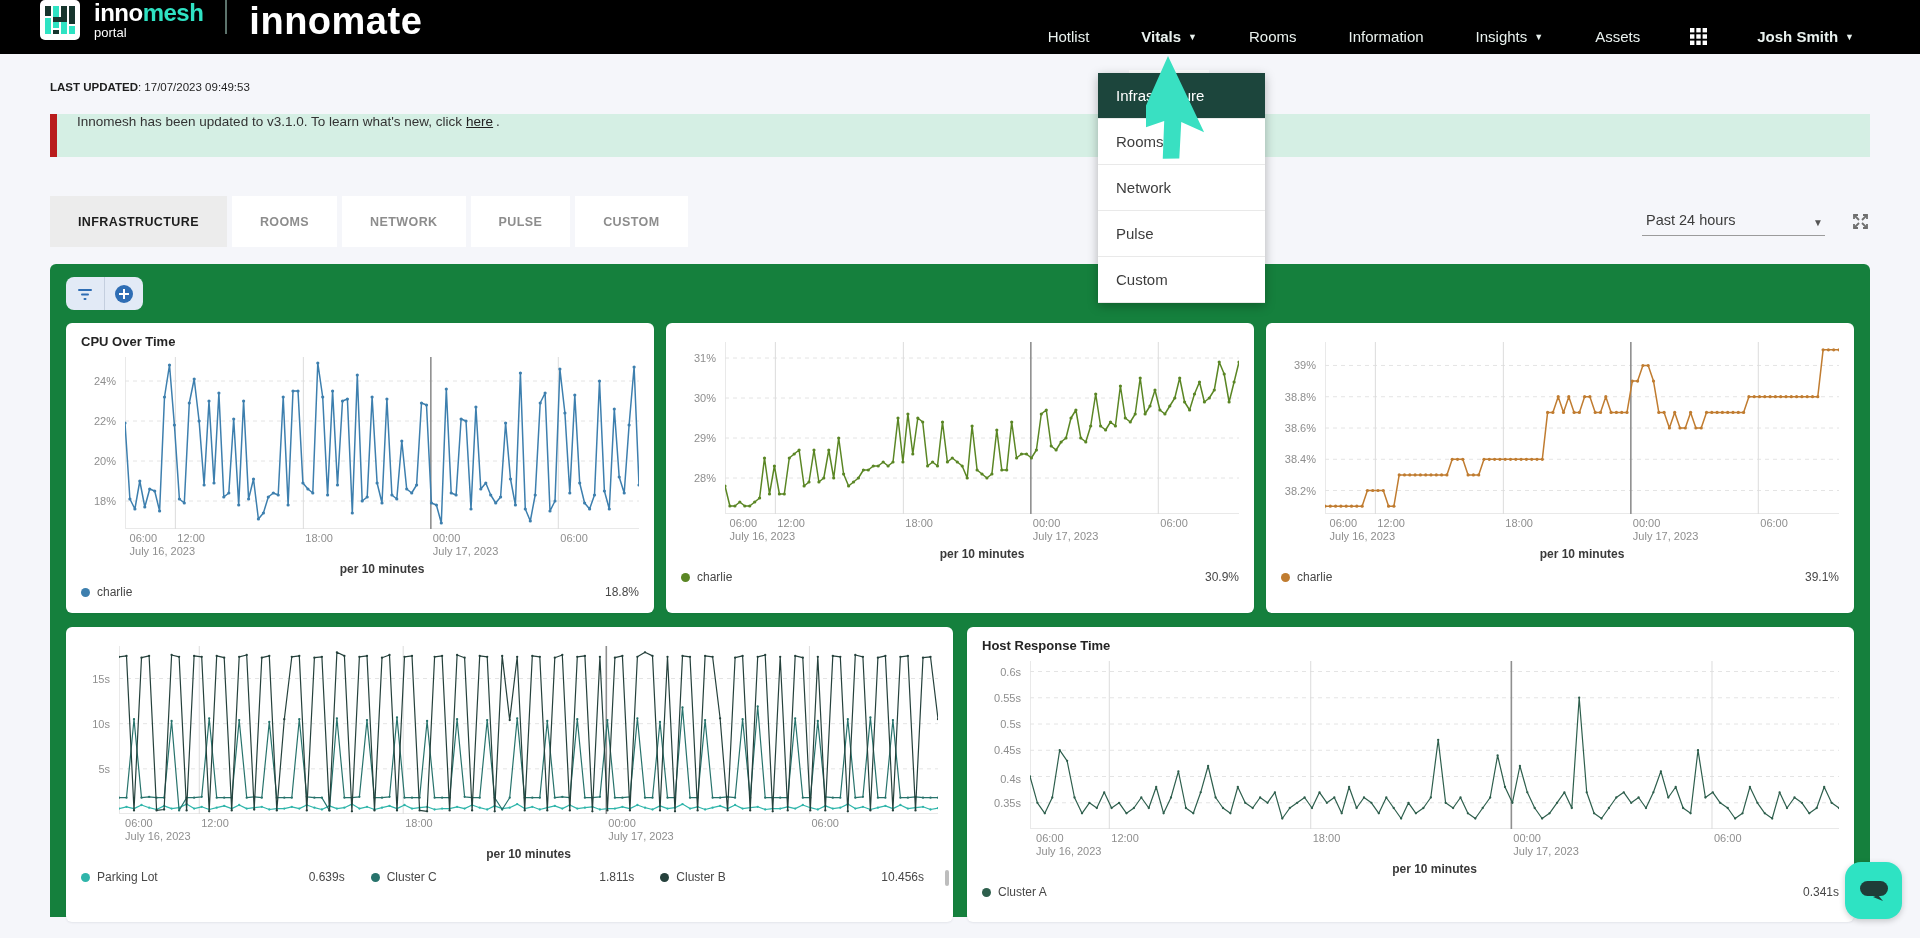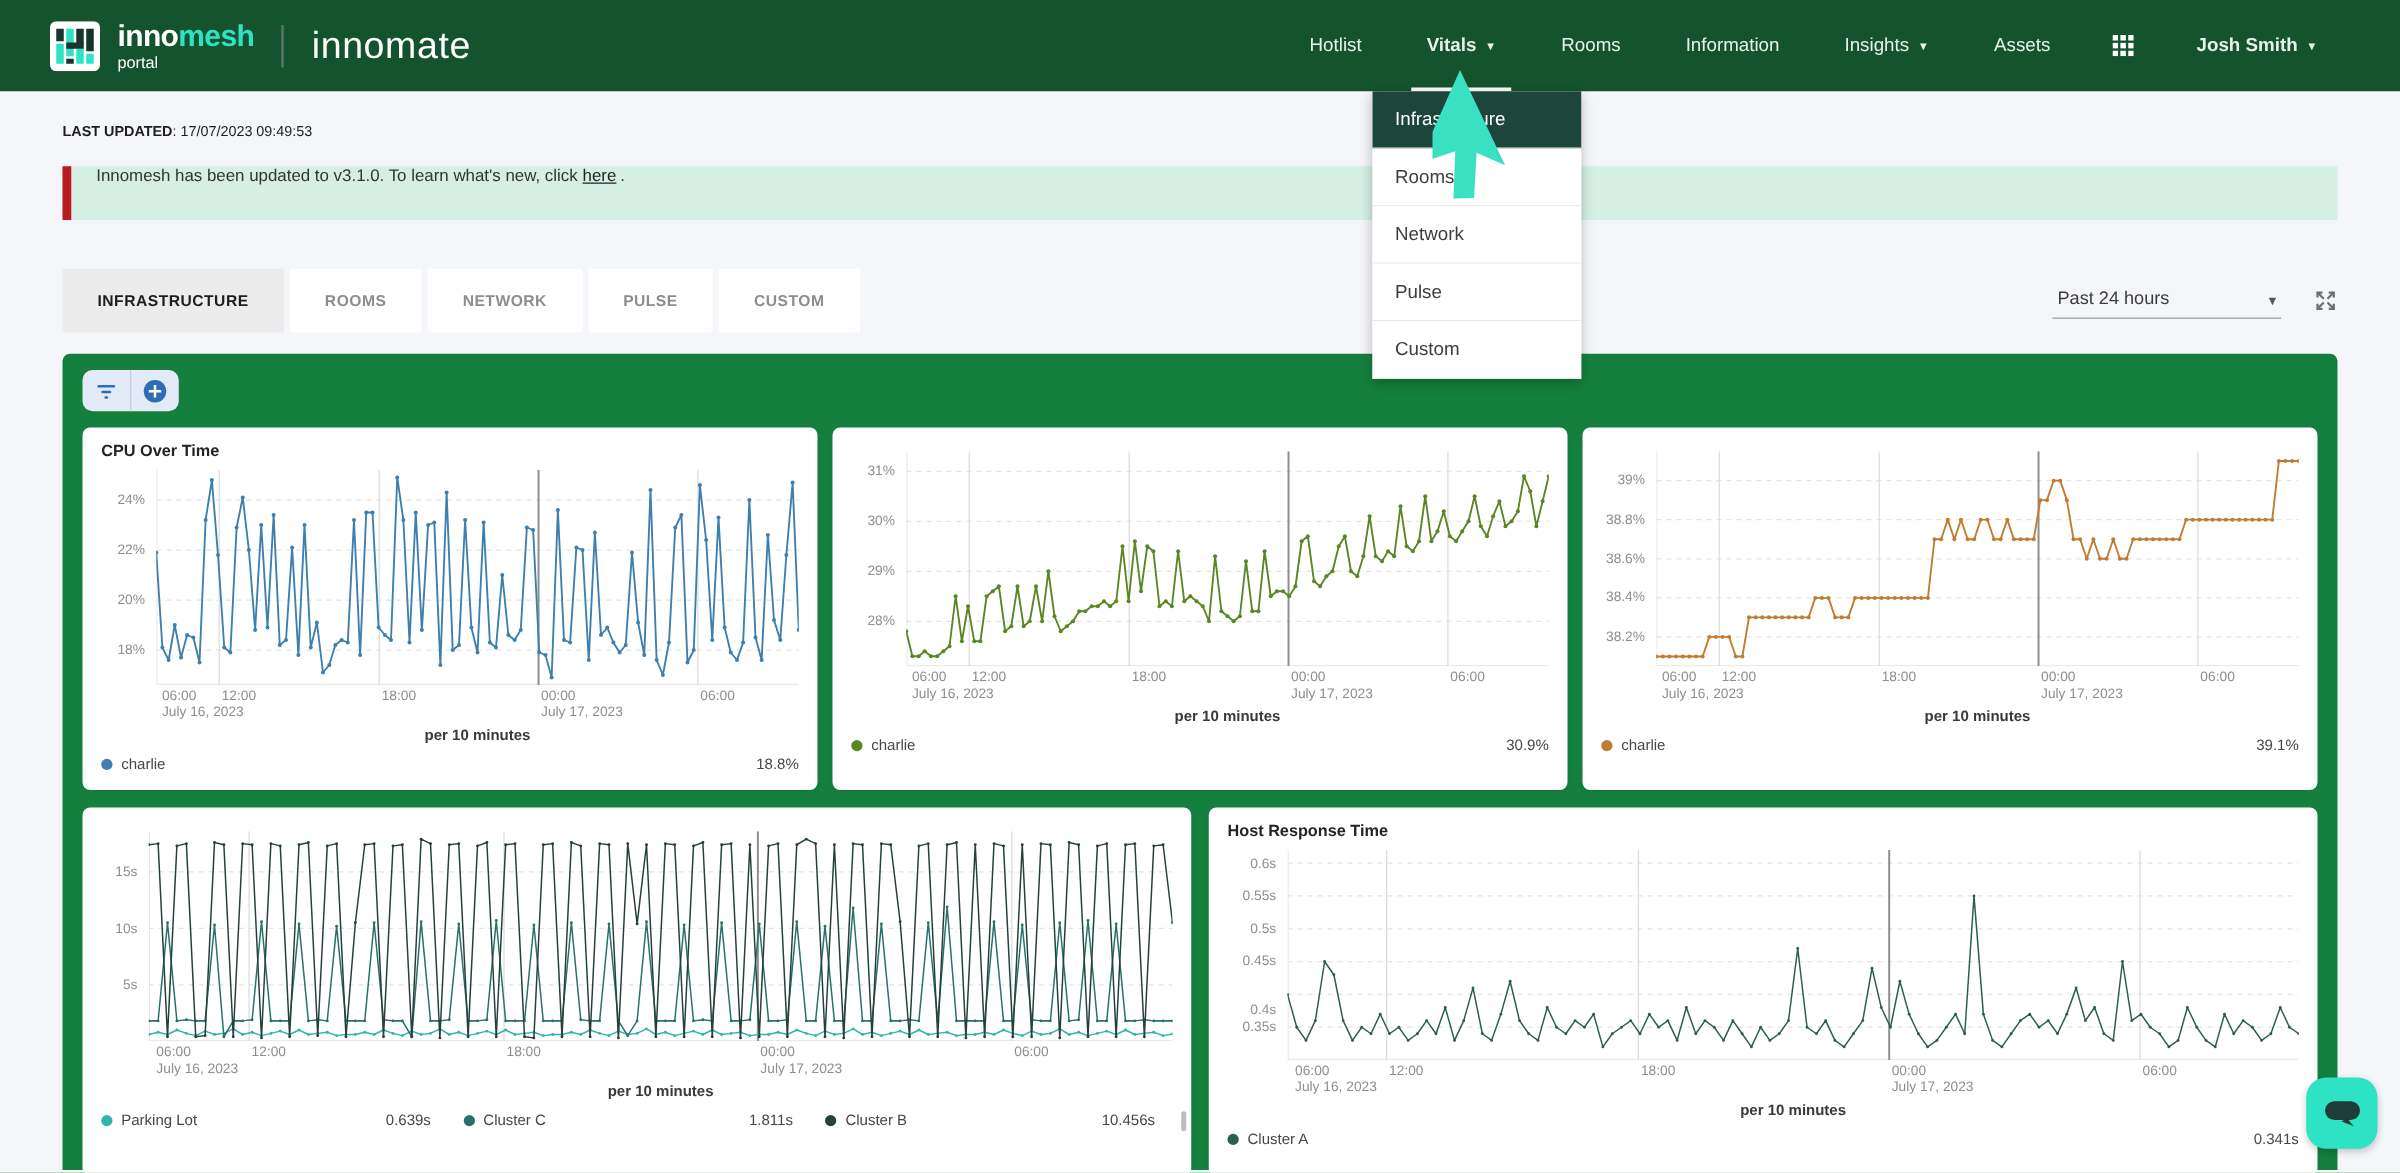--- a/index.html
+++ b/index.html
@@ -1,28 +1,28 @@
 <!DOCTYPE html>
 <html><head>
 <meta charset="utf-8">
 <style>
   * { margin:0; padding:0; box-sizing:border-box; }
   html,body { width:1920px; height:938px; overflow:hidden; background:#f5f6fa;
     font-family:"Liberation Sans", sans-serif; }
   
-  .navbar { height:73px; background:#14532d; display:flex; align-items:center;
+  .navbar { height:54px; background:#000000; display:flex; align-items:flex-start;
     padding:0 40px 0 40px; position:relative; z-index:5; }
   .logo-wrap { display:flex; align-items:center; gap:14px; }
   .logo-icon { width:40px; height:40px; }
   .logo-text { line-height:1; }
   .logo-line1 { font-size:24px; font-weight:bold; color:#fff; letter-spacing:-0.5px;}
   .logo-line1 .mesh { color:#2fe2c3; }
   .logo-line2 { font-size:13px; color:#fff; margin-top:1px; }
   .logo-divider { width:2px; height:34px; background:#5c736c; margin:0 22px; }
-  .product-name { font-size:30px; font-weight:normal; color:#fff; letter-spacing:0.5px; }
+  .product-name { font-size:38px; font-weight:bold; color:#fff; letter-spacing:0.5px; }
   .nav-right { margin-left:auto; display:flex; align-items:stretch; height:73px; gap:0; }
   .nav-item { display:flex; align-items:center; padding:0 26px; color:#e9f1ee;
     font-size:15px; cursor:pointer; position:relative; gap:7px; }
   .nav-item.active { font-weight:bold; }
   .nav-item.active::after { content:""; position:absolute; left:14px; right:14px;
     bottom:0; height:3px; background:#fff; }
   .caret { font-size:9px; color:#e9f1ee; margin-top:1px; }
   .grid-icon-btn { display:flex; align-items:center; padding:0 24px; cursor:pointer; }
   .user-item { font-weight:bold; }
   
@@ -1096,21 +1096,21 @@
               <span class="val">10.456s</span>
             </div>
             <div class="legend-scrollbar"></div>
           </div>
         </div>
         <div class="chart-card">
           <div class="chart-title">Host Response Time</div>
           <div class="chart-body">
             <div class="y-axis" style="width: 48px;">
               <div class="y-label" style="top: 141.75px;">0.35s</div>
-              <div class="y-label" style="top: 128px;">0.4s</div>
+              <div class="y-label" style="top: 118px;">0.4s</div>
               <div class="y-label" style="top: 89.25px;">0.45s</div>
               <div class="y-label" style="top: 63px;">0.5s</div>
               <div class="y-label" style="top: 36.75px;">0.55s</div>
               <div class="y-label" style="top: 10.5px;">0.6s</div>
             </div>
             <div class="plot">
               <svg width="809" height="168" style="display: block;">
                 <line x1="0.5" y1="0" x2="0.5" y2="168" stroke="#e9e9e9" stroke-width="1"></line>
                 <line x1="0" y1="167.5" x2="809" y2="167.5" stroke="#e9e9e9" stroke-width="1"></line>
                 <line x1="0" y1="141.75" x2="809" y2="141.75" stroke="#e4e4e4" stroke-width="1" stroke-dasharray="4 4"></line>

